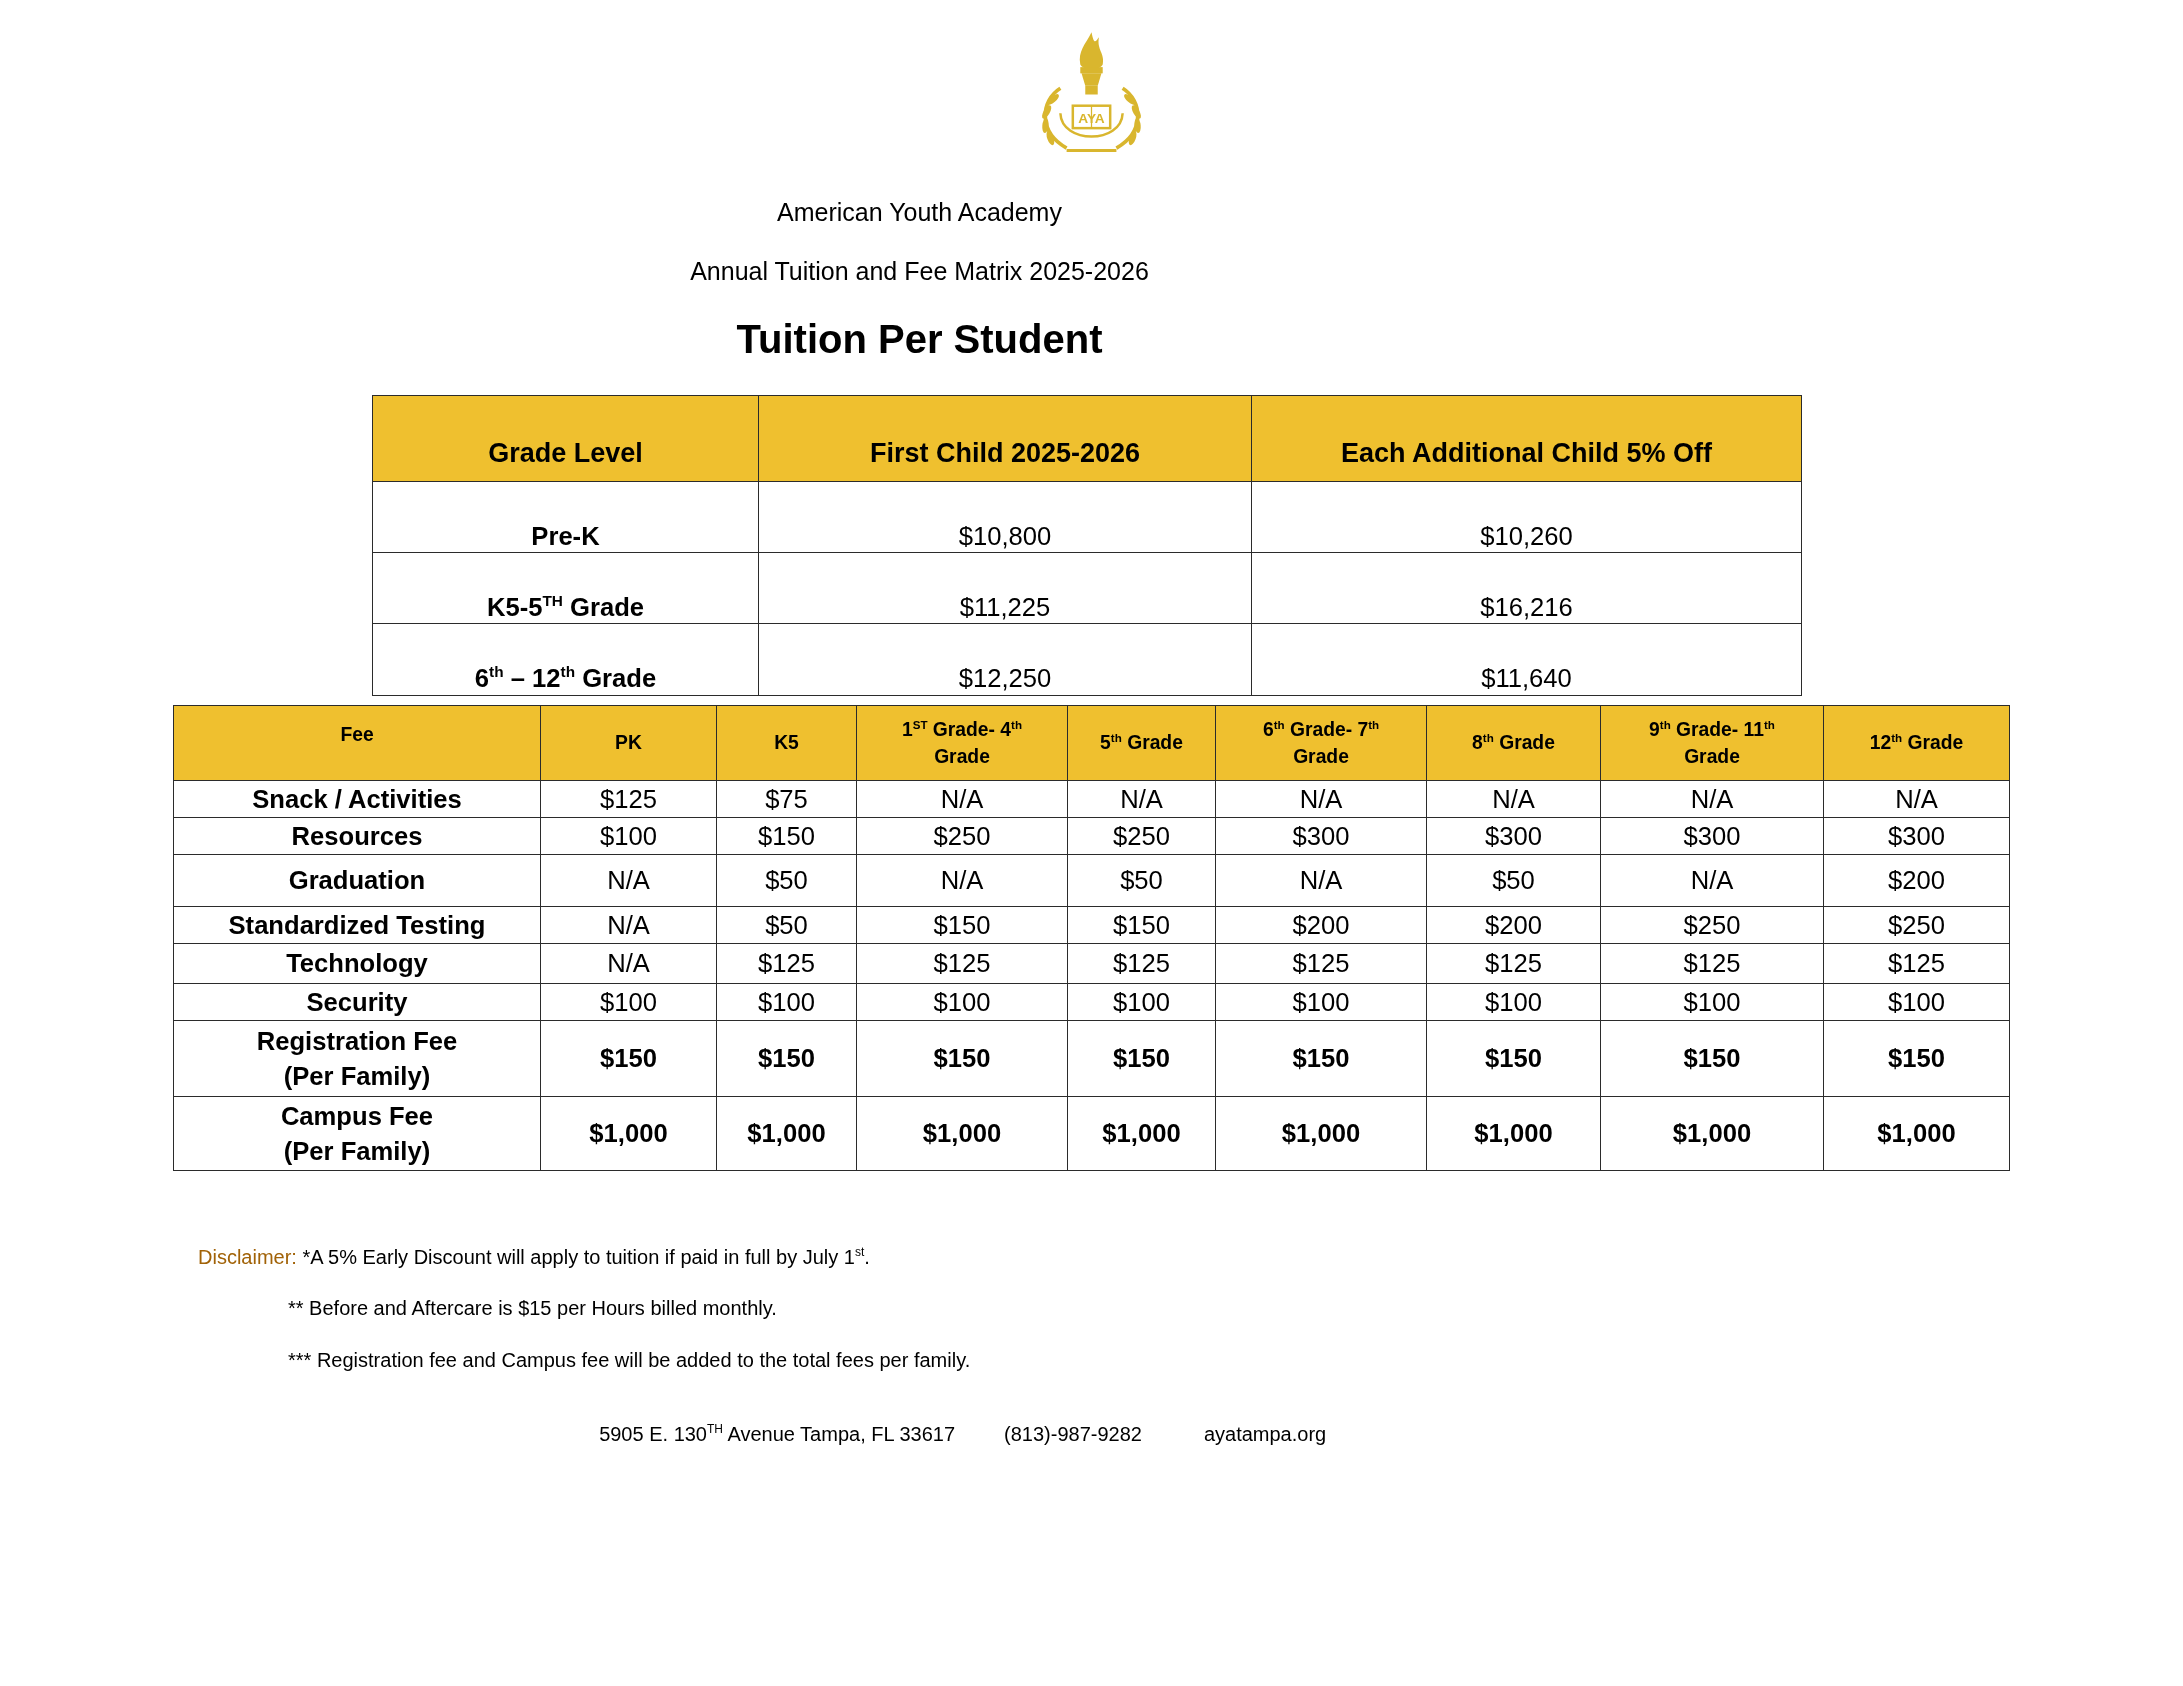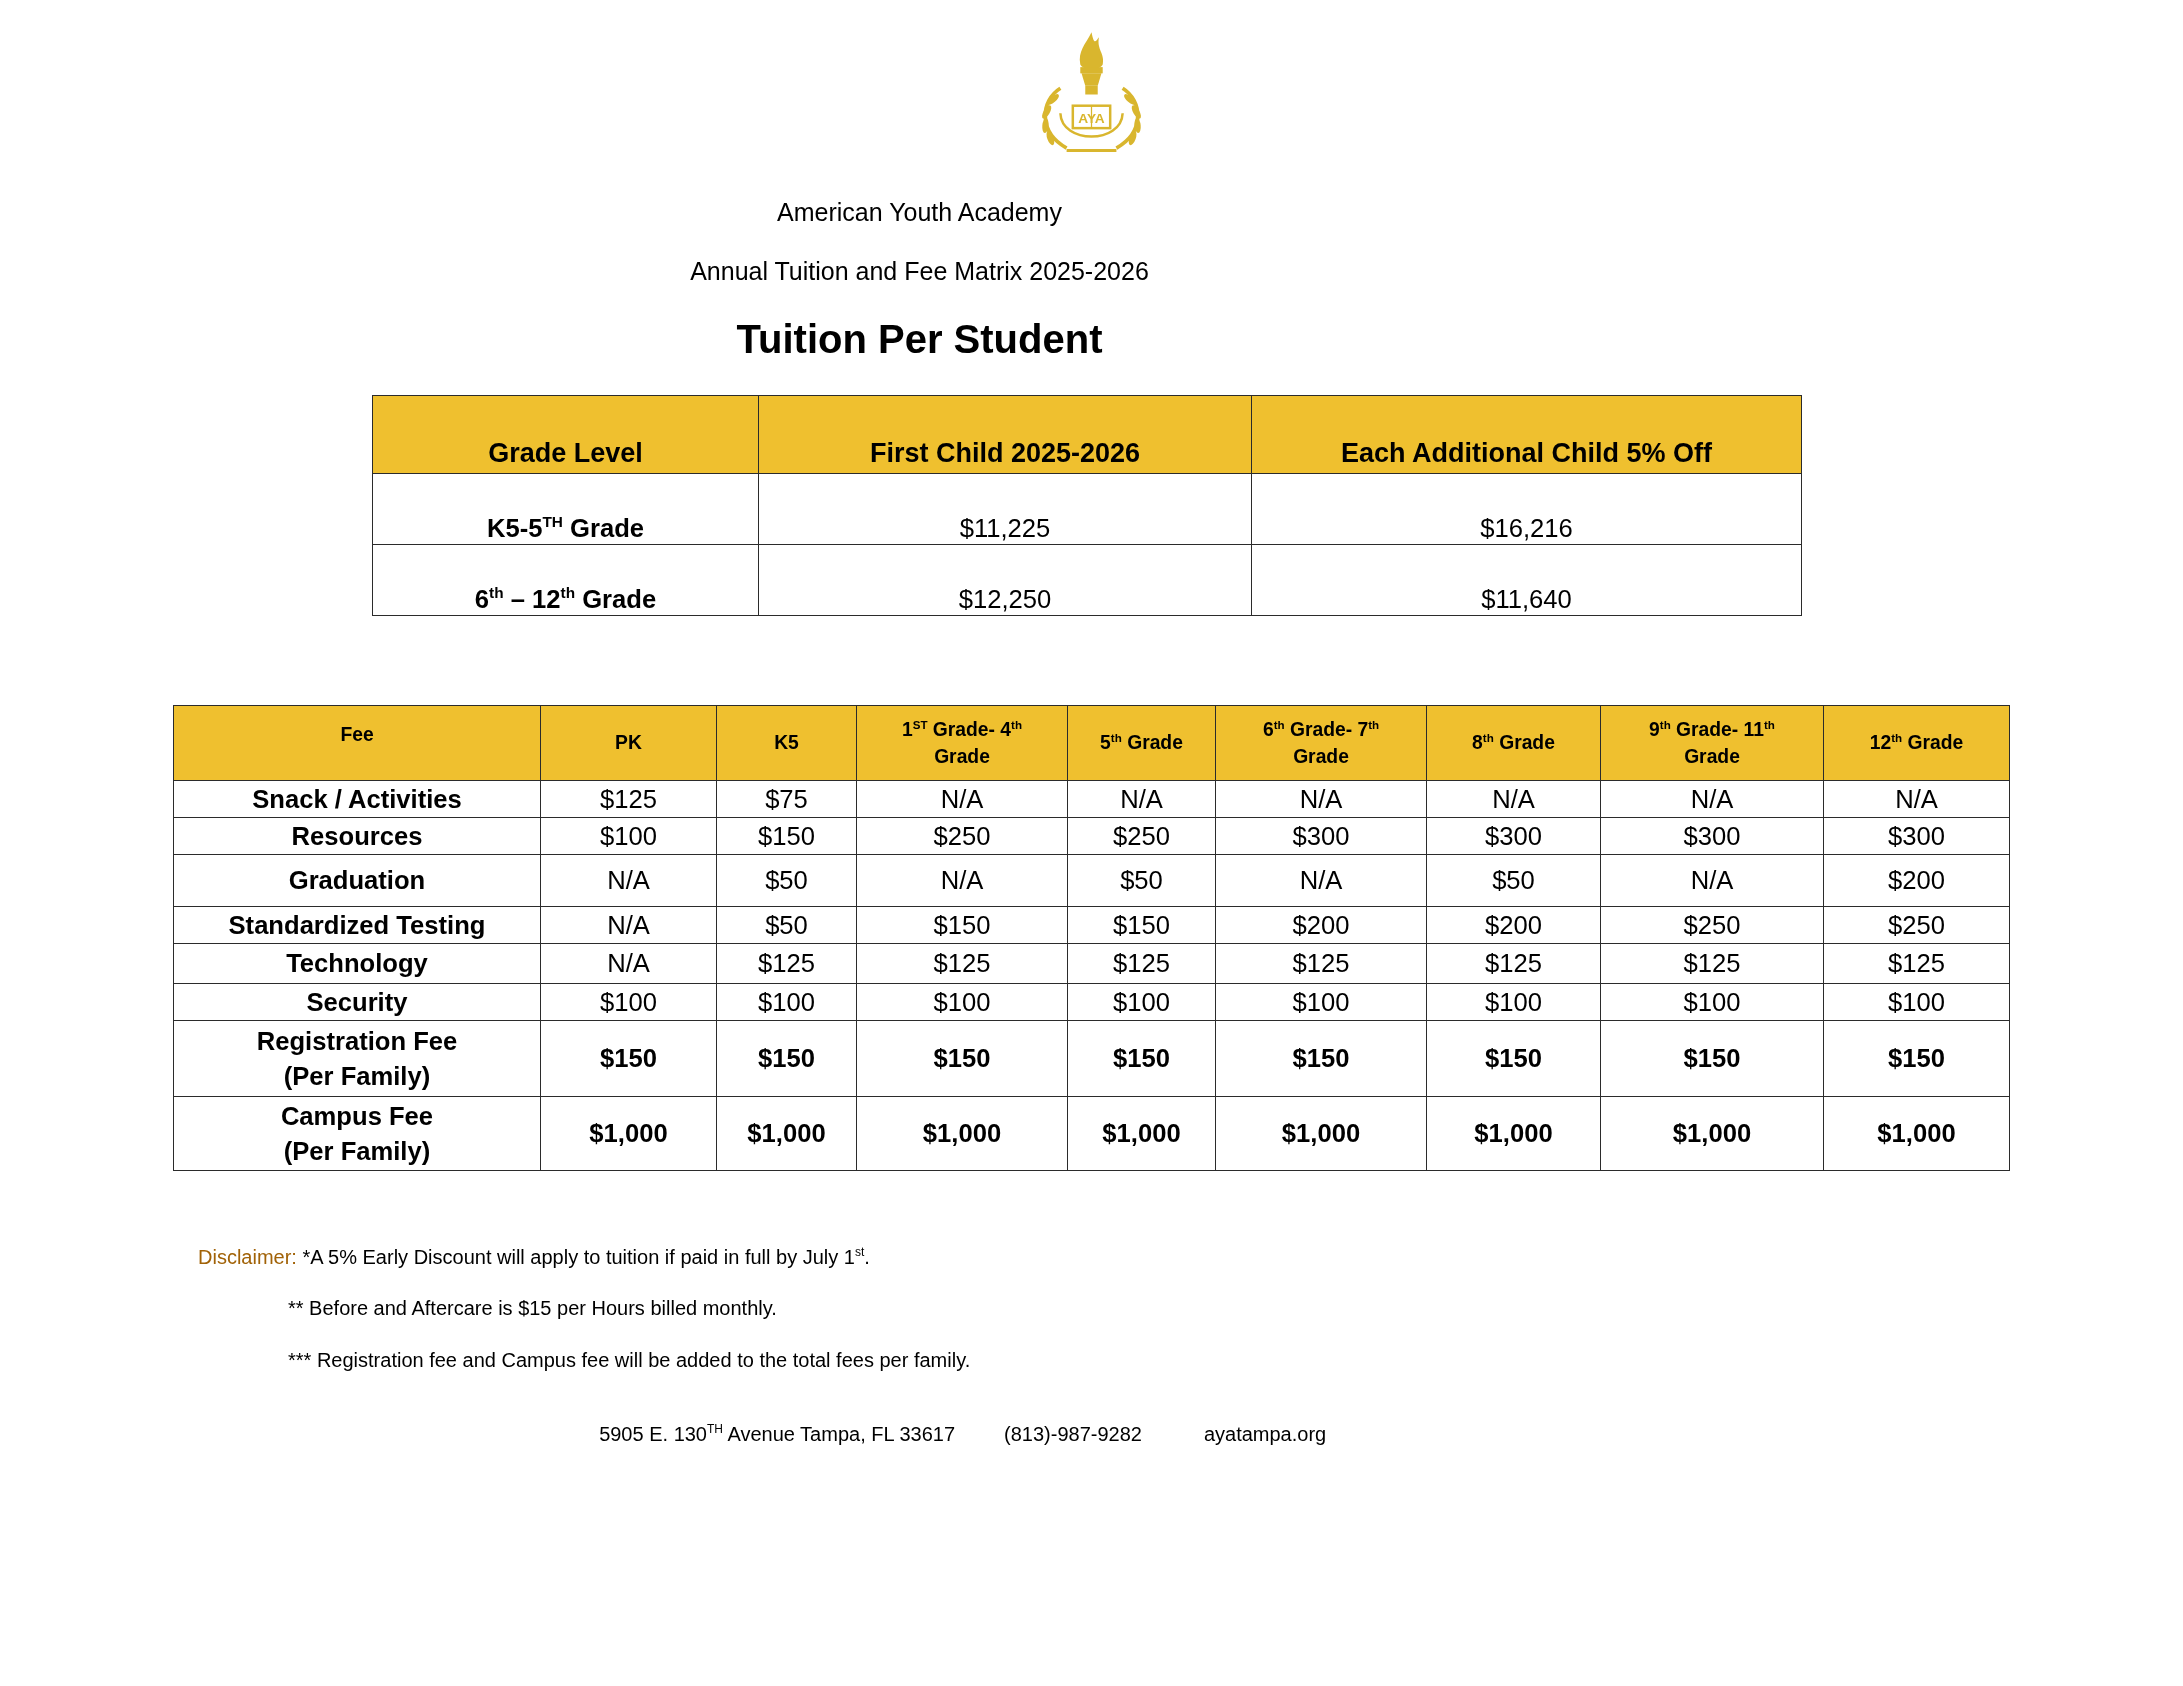--- a/index.html
+++ b/index.html
@@ -12,21 +12,21 @@
   .school-name { top: 198px; font-size: 25px; }
   .matrix-title { top: 257px; font-size: 25px; }
   .section-title { top: 317px; font-size: 40px; font-weight: bold; }
 
   table { border-collapse: collapse; position: absolute; table-layout: fixed; }
   td, th { border: 1.6px solid #2b2b2b; text-align: center; padding: 0; }
 
   
   .tuition { left: 372px; top: 395px; width: 1428px; }
   .tuition th { background: #EFC02F; height: 73px; font-size: 27px; font-weight: bold;
-                vertical-align: bottom; padding-bottom: 4px; }
+                vertical-align: bottom; padding-bottom: 12px; }
   .tuition td { height: 69px; font-size: 25.6px; vertical-align: bottom; padding-bottom: 1.2px; }
   .tuition td.label { font-weight: bold; }
 
   
   .fees { left: 173px; top: 705px; width: 1836px; }
   .fees th { background: #EFC02F; font-size: 19.3px; font-weight: bold; line-height: 27.4px; height: 59px; }
   .fees th.fee-head { vertical-align: top; padding-top: 15px; }
   .fees td { font-size: 25.6px; line-height: 35px; }
   .fees td.label { font-weight: bold; }
   .fees tr.bold-row td { font-weight: bold; }
@@ -87,20 +87,25 @@
       <col style="width:550px">
     </colgroup>
   <thead>
     <tr>
       <th>Grade Level</th>
       <th>First Child 2025-2026</th>
       <th>Each Additional Child 5% Off</th>
     </tr>
   </thead>
   <tbody>
+    <tr>
+      <td class="label"><span>Pre-K</span></td>
+      <td>$10,800</td>
+      <td>$10,260</td>
+    </tr>
     <tr>
       <td class="label"><span>K5-5</span><sup>TH</sup><span> Grade</span></td>
       <td>$11,225</td>
       <td>$16,216</td>
     </tr>
     <tr>
       <td class="label"><span>6</span><sup>th</sup><span> – 12</span><sup>th</sup><span> Grade</span></td>
       <td>$12,250</td>
       <td>$11,640</td>
     </tr>

